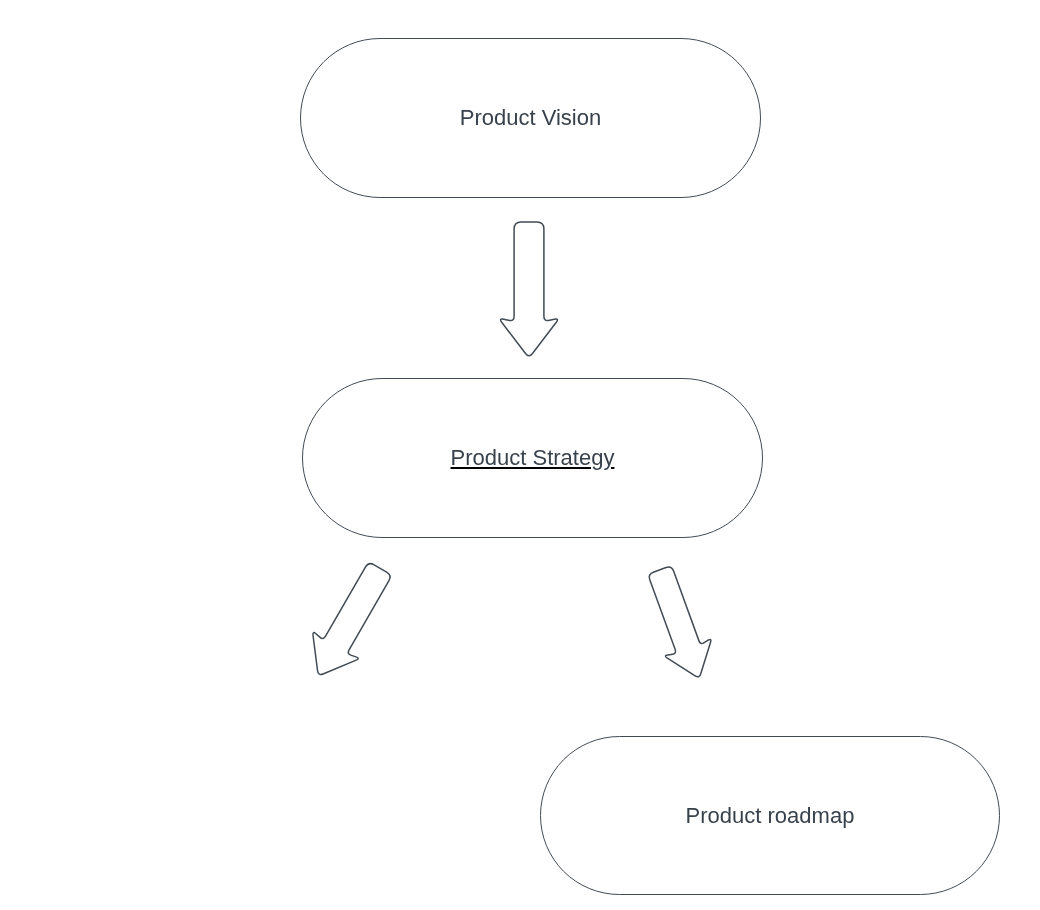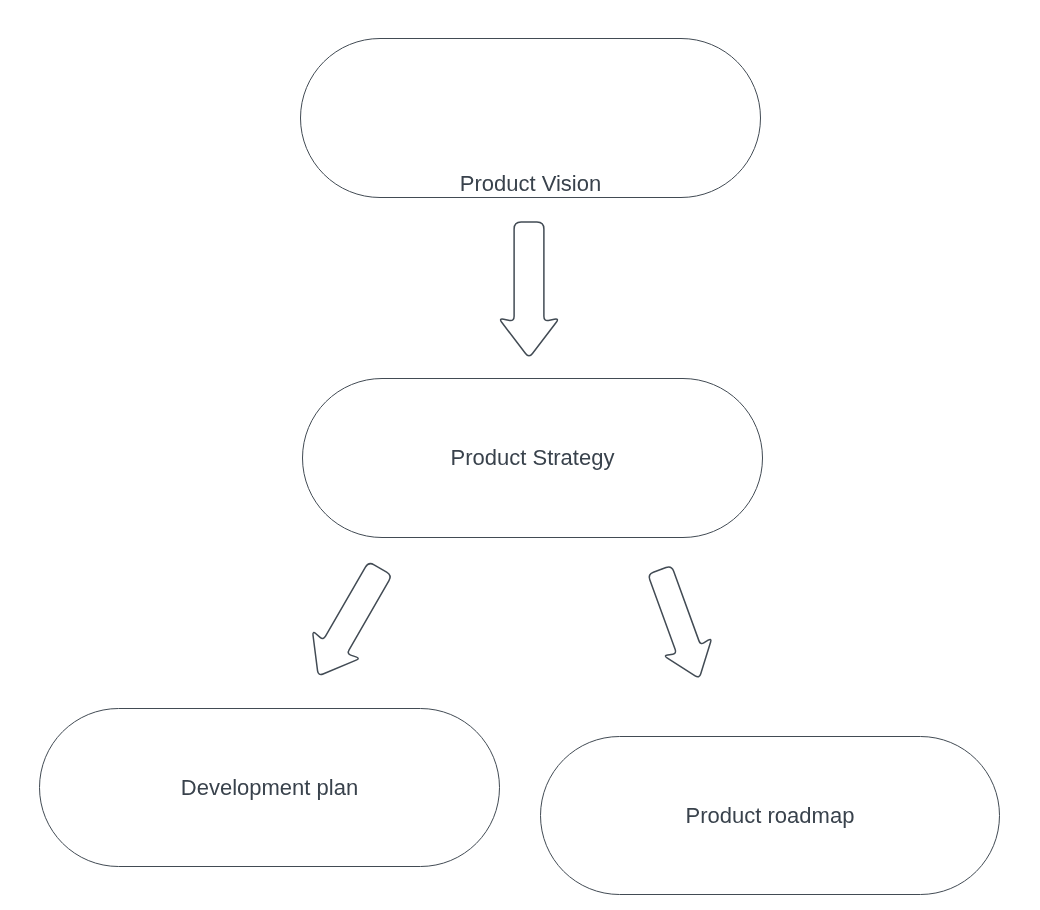--- a/index.html
+++ b/index.html
@@ -25,22 +25,22 @@
     align-items: center;
     justify-content: center;
   }
   .node-label {
     color: var(--text, #39424c);
     font-size: 22px;
     line-height: 1.25;
     text-align: center;
     white-space: nowrap;
   }
-  .node-vision   { left: 300px; top: 38px;  width: 461px; height: 160px; align-items: flex-end; }
-  .node-strategy { left: 302px; top: 378px; width: 461px; height: 160px; }
+  .node-vision   { left: 300px; top: 38px;  width: 461px; height: 160px; }
+  .node-strategy { left: 302px; top: 378px; width: 461px; height: 160px; text-decoration: underline; }
   .node-devplan  { left: 39px;  top: 708px; width: 461px; height: 159px; }
   .node-roadmap  { left: 540px; top: 708px; width: 460px; height: 159px; margin-top: 28px; }
 
   .arrow {
     position: absolute;
     color: var(--arrow-outline, #424b54);
     overflow: visible;
   }
   .arrow-down       { left: 497px; top: 219px; width: 64px; height: 139px; }
   .arrow-down-left  { left: 321px; top: 555px; width: 58px; height: 132px;
@@ -75,21 +75,18 @@
              Q 1.5 100 6.5 101 L 12.5 102.2 Q 17 103 17 98 Z" fill="#ffffff" stroke="currentColor" stroke-width="1.5" stroke-linejoin="round" vector-effect="non-scaling-stroke"></path>
   </svg>
 
   <svg class="arrow arrow-down-right" viewBox="0 0 64 140" aria-hidden="true">
     <path d="M 17 10 Q 17 3 24 3 L 40 3 Q 47 3 47 10 L 47 98
              Q 47 103 51.5 102.2 L 57.5 101 Q 62.5 100 59.5 104
              L 35.5 135.5 Q 32 140 28.5 135.5 L 4.5 104
              Q 1.5 100 6.5 101 L 12.5 102.2 Q 17 103 17 98 Z" fill="#ffffff" stroke="currentColor" stroke-width="1.5" stroke-linejoin="round" vector-effect="non-scaling-stroke"></path>
   </svg>
 
-  <div class="node node-devplan">
-    <span class="node-label">Development plan</span>
-  </div>
 
   <div class="node node-roadmap">
     <span class="node-label">Product roadmap</span>
   </div>
 
 </div>
 
 </body></html>

